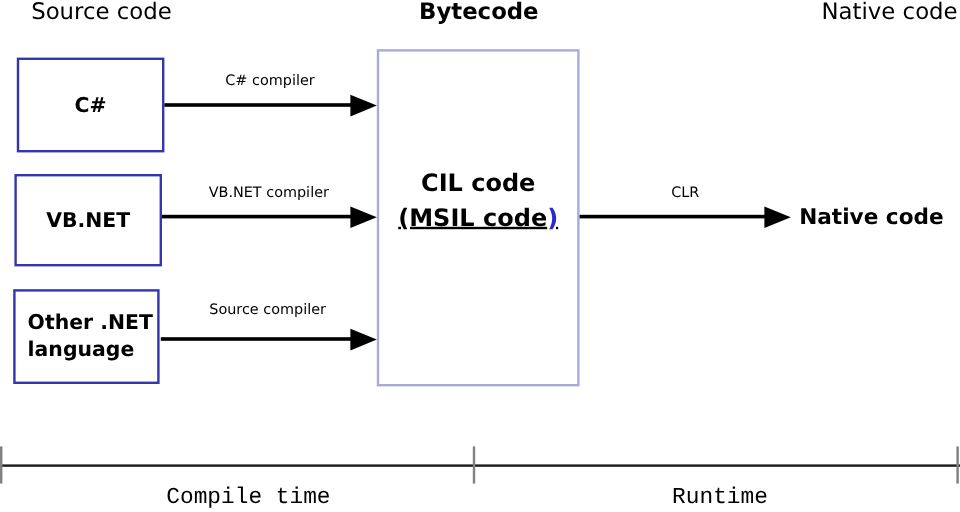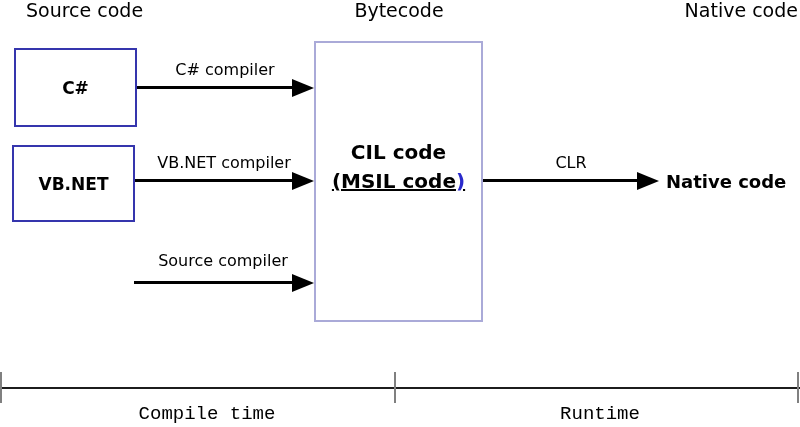--- a/index.html
+++ b/index.html
@@ -9,21 +9,21 @@
     height: 427px;
     background: #ffffff;
     font-family: "DejaVu Sans", "Liberation Sans", sans-serif;
     color: #000000;
     overflow: hidden;
   }
   .abs { position: absolute; }
 
   
   .hdr { font-size: 19px; line-height: 21px; white-space: nowrap; }
-  .hdr-center { transform: translateX(-50%); }
+  .hdr-center { transform: translateX(-50%); font-weight: bold; }
 
   
   .src-box {
     border: 2px solid #3535ad;
     background: #ffffff;
     display: flex;
     align-items: center;
     justify-content: center;
     font-weight: bold;
     font-size: 17px;
@@ -48,21 +48,21 @@
 
   
   .shaft { height: 3px; background: #000000; }
   .head {
     width: 0; height: 0;
     border-top: 9px solid transparent;
     border-bottom: 9px solid transparent;
     border-left: 22px solid #000000;
   }
   .arrow-lbl {
-    font-size: 16px;
+    font-size: 12px;
     white-space: nowrap;
     transform: translateX(-50%);
   }
 
   .native-lbl { font-weight: bold; font-size: 18px; white-space: nowrap; }
 
   
   .ruler-line { height: 2px; background: #1c1c1c; }
   .tick { width: 2px; height: 31px; background: #808080; }
   .time-lbl { font-size: 19px; white-space: nowrap; transform: translateX(-50%); font-family: Liberation Mono, monospace; }
@@ -77,20 +77,26 @@
   <div class="abs hdr" style="right:2px; top:0px;">Native code</div>
 
   <div class="abs src-box" style="left:14px; top:48px; width:123px; height:79px;">
     <span>C#</span>
   </div>
 
   <div class="abs src-box" style="left:12px; top:145px; width:123px; height:77px;">
     <span>VB.NET</span>
   </div>
 
+  <div class="abs src-box left-text" style="left:11px; top:241px; width:122px; height:79px;">
+    <span class="two-line">
+      <span>Other .NET</span><br>
+      <span>language</span>
+    </span>
+  </div>
 
   <div class="abs cil-box" style="left:314px; top:41px; width:169px; height:281px;"></div>
   <div class="abs cil-line" style="left:314px; top:140px; width:169px;">CIL code</div>
   <div class="abs cil-line" style="left:314px; top:169px; width:169px;text-decoration:underline;"><span>(MSIL code</span><span class="paren-blue">)</span></div>
 
   <div class="abs arrow-lbl" style="left:225px; top:60px;">C# compiler</div>
   <div class="abs shaft" style="left:137px; top:86px; width:157px;"></div>
   <div class="abs head" style="left:292px; top:79px;"></div>
 
   <div class="abs arrow-lbl" style="left:224px; top:153px;">VB.NET compiler</div>

